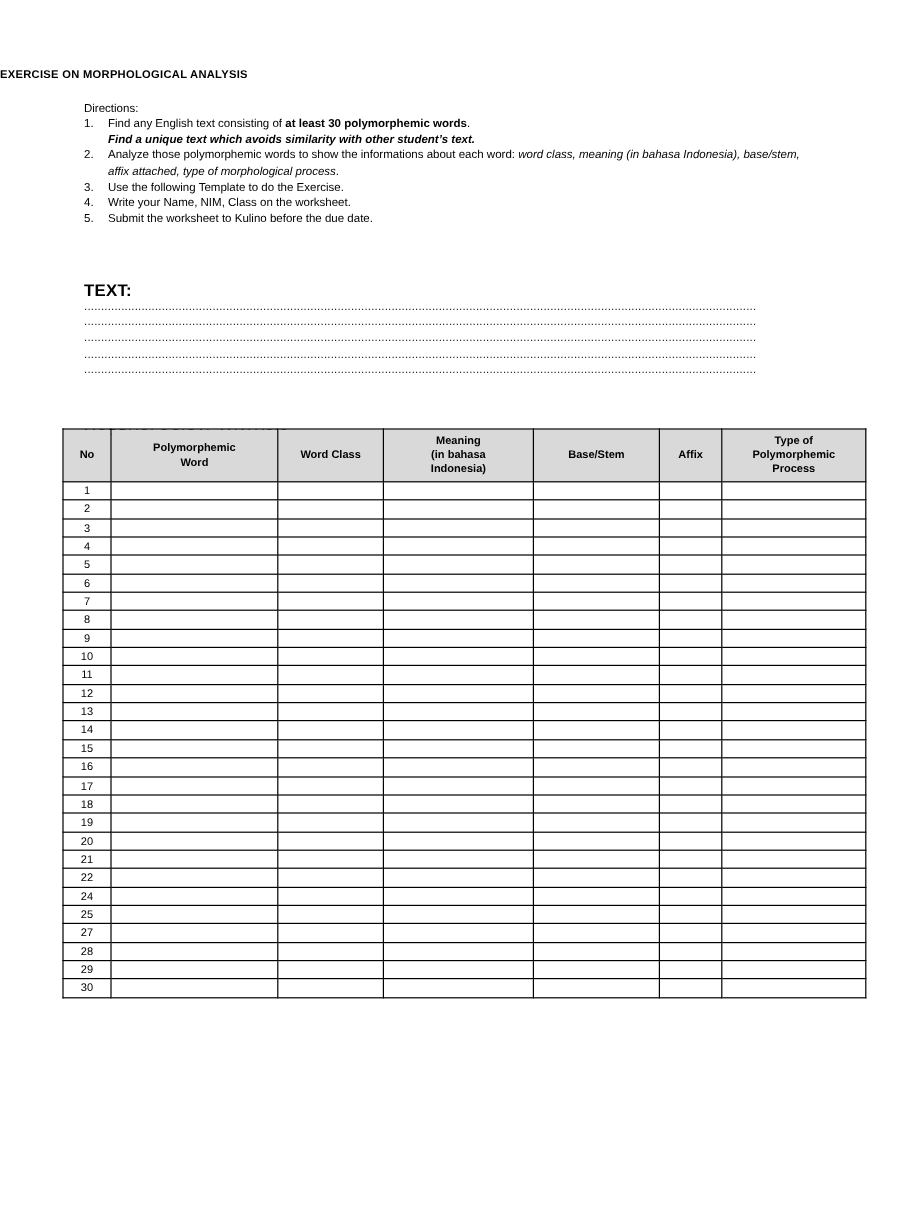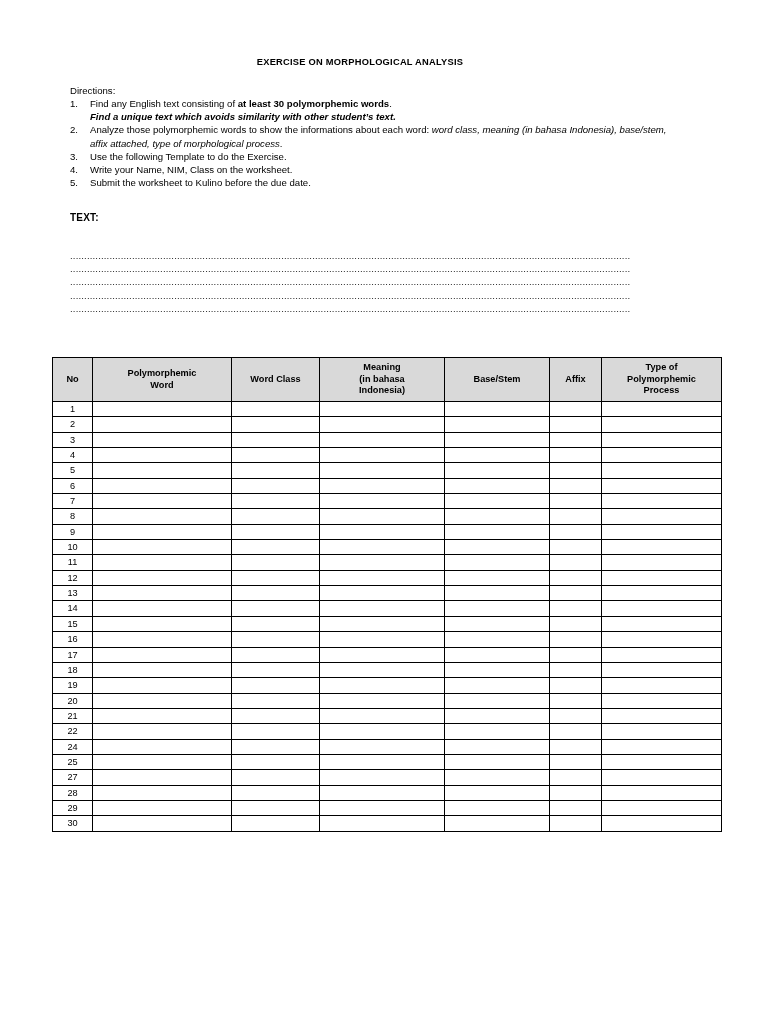--- a/index.html
+++ b/index.html
@@ -20,21 +20,20 @@
     left: 0; top: 0;
     width: 768px;
     height: 1024px;
     background: #ffffff;
   }
   .doc-title {
     position: absolute;
     left: 0;
     top: 57px;
     width: 720px;
-    text-align: center;
     font-size: 9.3px;
     font-weight: bold;
     letter-spacing: 0.25px;
   }
   .directions-label {
     position: absolute;
     left: 70px;
     top: 85px;
     font-size: 9.6px;
   }
@@ -60,22 +59,22 @@
     display: block;
     font-style: italic;
     font-weight: bold;
   }
   .b { font-weight: bold; }
   .i { font-style: italic; }
 
   .text-label {
     position: absolute;
     left: 70px;
-    top: 212px;
-    font-size: 10px;
+    top: 234px;
+    font-size: 14px;
     font-weight: bold;
     letter-spacing: 0.2px;
   }
   .dotted-area {
     position: absolute;
     left: 70px;
     top: 249px;
     width: 594px;
   }
   .dotline {

